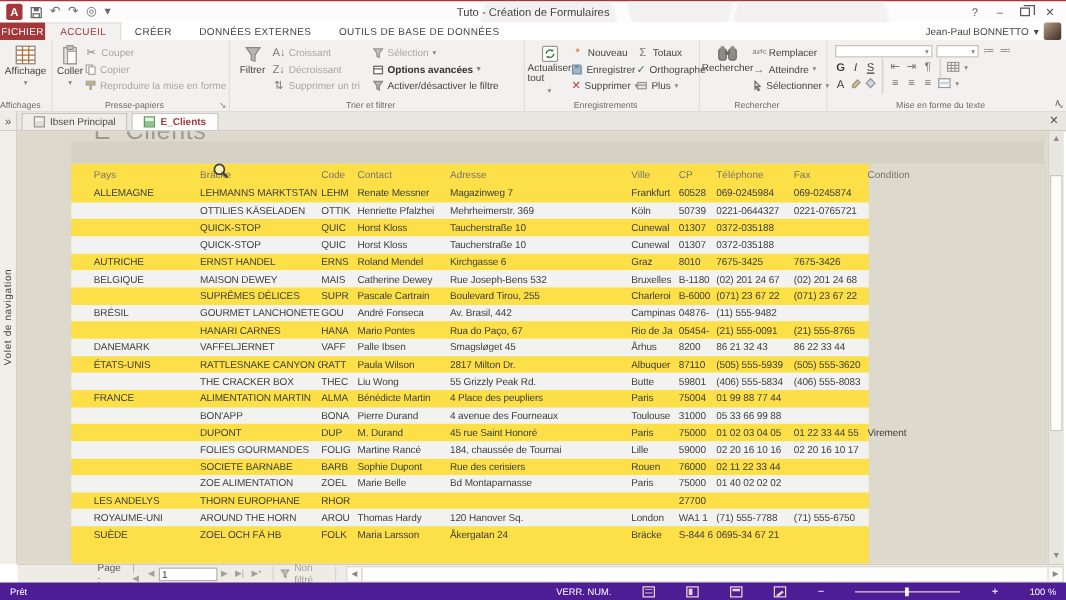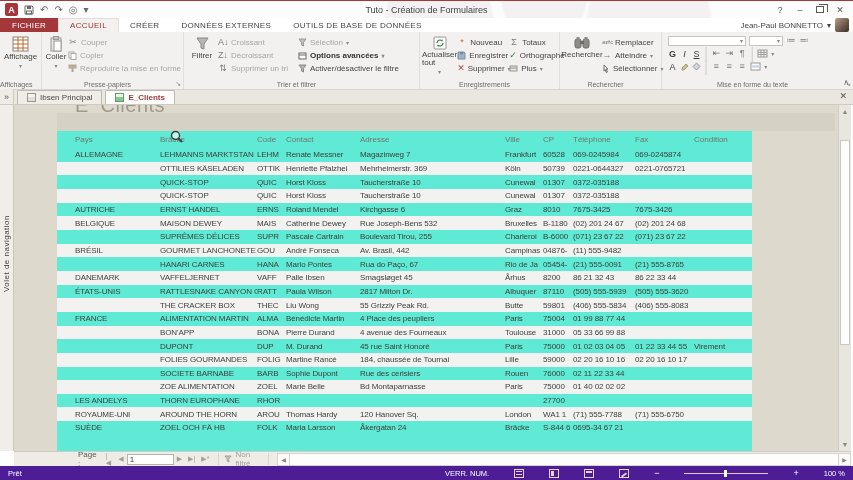--- a/index.html
+++ b/index.html
@@ -12,21 +12,21 @@
   .qat{display:flex;align-items:center;gap:6px;padding-left:5px;z-index:2;}
   .qat .ic{font-size:10px;color:#6a6867;line-height:10px;}
   .applogo{width:13px;height:13px;background:#a4373a;color:#fff;border-radius:2px;font-size:9px;font-weight:bold;display:flex;align-items:center;justify-content:center;}
   .wtitle{position:absolute;left:0;right:0;text-align:center;font-size:9px;color:#444;z-index:1;}
   .wincontrols{margin-left:auto;display:flex;align-items:center;gap:2px;z-index:2;padding-right:4px;}
   .winbtn{width:18px;height:14px;display:flex;align-items:center;justify-content:center;font-size:9px;color:#5a5856;}
   .restore-shape{width:8px;height:7px;border:1px solid #5a5856;position:relative;background:#fff;}
   .restore-shape:before{content:"";position:absolute;left:2px;top:-3px;width:8px;height:7px;border:1px solid #5a5856;border-bottom:none;border-left:none;}
   
   .tabrow{position:absolute;left:0;top:18px;width:853px;height:14px;background:#fff;display:flex;align-items:stretch;font-size:8px;}
-  .ftab{background:#a4373a;color:#fff;padding:0 12px;display:flex;align-items:center;letter-spacing:.3px;}
+  .ftab{background:#a4373a;color:#fff;padding:0 1px;display:flex;align-items:center;letter-spacing:.3px;}
   .rtab{padding:0 11px;display:flex;align-items:center;color:#444;letter-spacing:.3px;}
   .rtab.active{color:#a4373a;background:#f3f1f0;border:1px solid #e2dedd;border-bottom:none;}
   .account{margin-left:auto;display:flex;align-items:center;gap:4px;font-size:8px;color:#444;padding-right:4px;}
   .avatar{width:14px;height:14px;border-radius:2px;background:linear-gradient(135deg,#b9a08a,#6b5648 60%,#3e3128);}
   
   .ribbon{position:absolute;left:0;top:32px;width:853px;height:58px;background:#f3f1f0;border-bottom:1px solid #d8d4d2;display:flex;}
   .rgroup{position:relative;border-right:1px solid #e1dedc;display:flex;flex-direction:column;padding:2px 2px 0 2px;}
   .glabel{position:absolute;bottom:1px;left:0;right:10px;text-align:center;font-size:7px;color:#6e6c6a;}
   .launcher{position:absolute;bottom:1px;right:2px;font-size:7px;color:#8a8886;}
   .gbody{display:flex;flex:1;padding-bottom:11px;}
@@ -51,21 +51,21 @@
   .dtab.active{background:#fdfdfc;color:#9d3a3f;font-weight:bold;}
   .dicon{width:9px;height:9px;border:1px solid #9b9791;background:linear-gradient(#f7f4ef 40%,#e3ded4 40%);}
   .dicon.green{border-color:#5d9e62;background:linear-gradient(#e9f4e9 40%,#8fc491 40%);}
   .docclose{margin-left:auto;font-size:9px;color:#55534f;padding:0 6px 3px 0;}
   
   .navpane{position:absolute;left:0;top:105px;width:14px;height:346px;background:#f1eee9;border-right:1px solid #c9c5bf;display:flex;align-items:flex-start;justify-content:center;}
   .navpane span{writing-mode:vertical-rl;transform:rotate(180deg);font-size:8px;color:#3f3d3b;margin-top:110px;letter-spacing:.5px;}
   .formarea{position:absolute;left:14px;top:105px;width:824px;height:346px;background:#ded9cd;overflow:hidden;}
   .formtitle{position:absolute;left:61px;top:-11px;font-size:20px;color:#a09a8d;letter-spacing:.5px;}
   .hdrband{position:absolute;left:43px;top:8px;width:778px;height:18px;background:#d6d1c5;}
-  .sheet{position:absolute;left:43px;top:26px;width:695px;bottom:0;background:#5eead4;}
+  .sheet{position:absolute;left:43px;top:26px;width:638px;bottom:0;background:#fde047;}
   .thead{display:flex;height:17px;align-items:center;padding-left:18px;}
   .th{font-size:8px;color:#76746c;overflow:hidden;white-space:nowrap;flex:none;}
   .trow{display:flex;height:13.67px;align-items:center;padding-left:18px;}
   .trow.alt{background:#f2f2f1;}
   .tcell{font-size:8px;color:#3e3e3c;overflow:hidden;white-space:nowrap;flex:none;letter-spacing:-.1px;}
   .c0{width:85px}.c1{width:97px}.c2{width:29px}.c3{width:74px}.c4{width:145px}
   .c5{width:38px}.c6{width:30px}.c7{width:62px}.c8{width:59px}.c9{width:40px}
   .vscroll{position:absolute;right:2px;top:105px;width:13px;height:346px;background:#e9e5df;border-left:1px solid #d2cec8;}
   .vscroll .arr{height:13px;display:flex;align-items:center;justify-content:center;font-size:7px;color:#8a8784;}
   .vscroll .thumb{position:absolute;left:1px;right:1px;top:35px;height:205px;background:#fdfdfc;border:1px solid #cbc7c1;}

